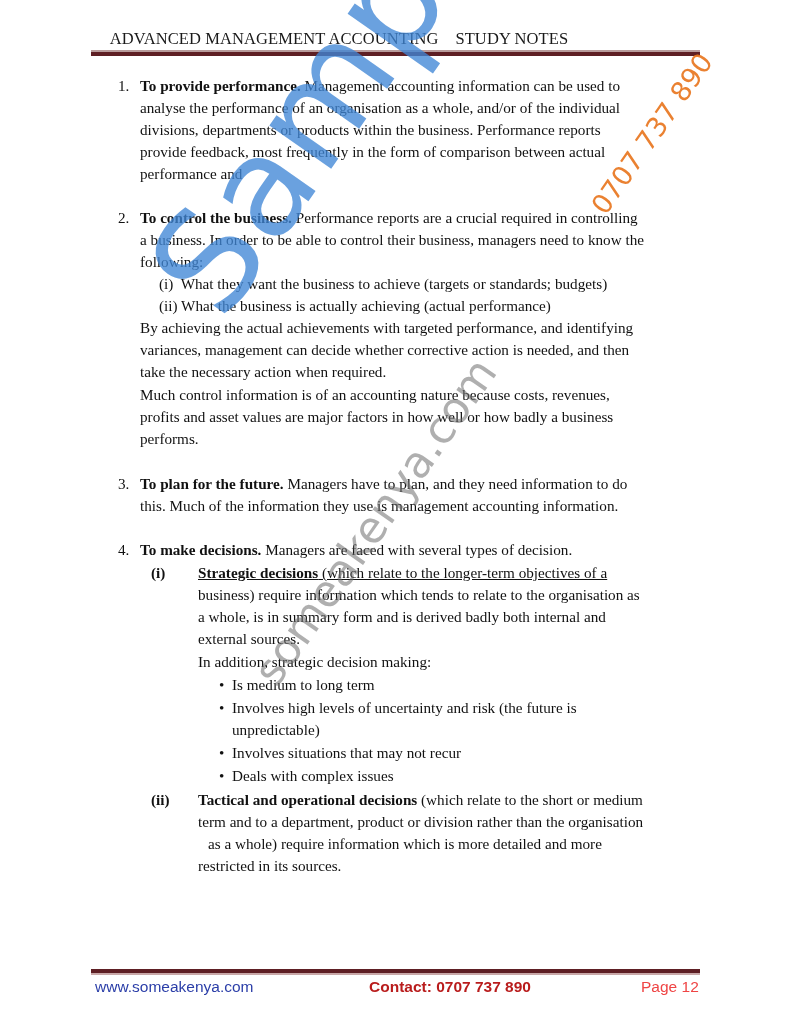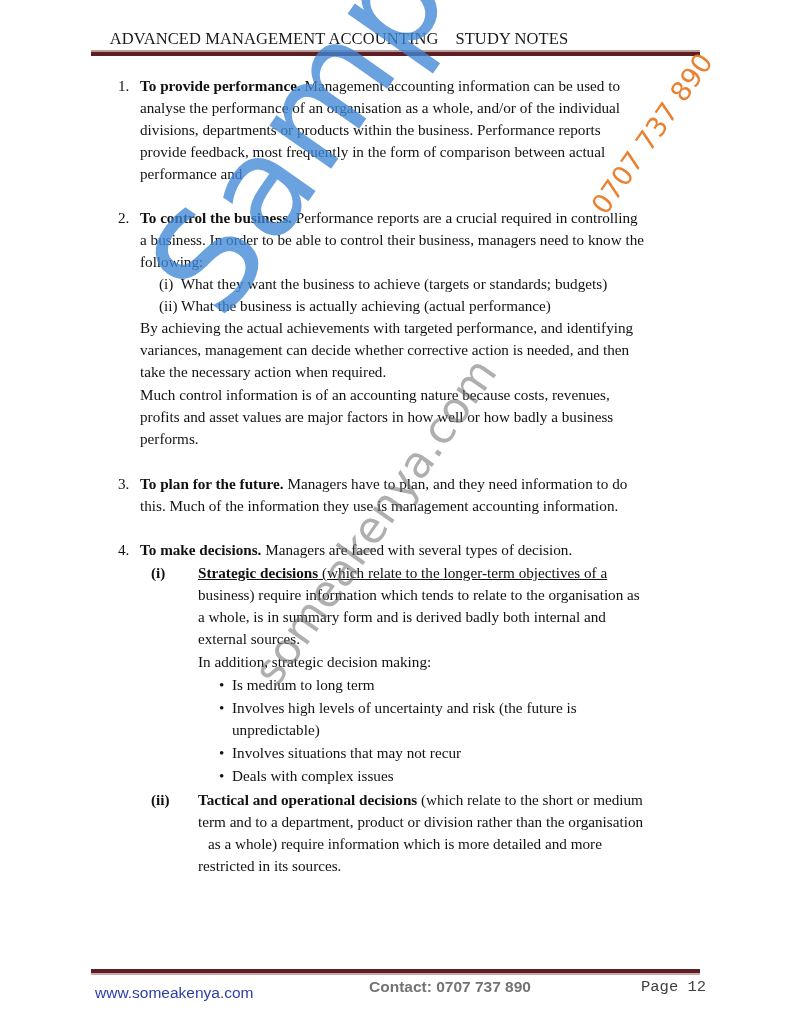--- a/index.html
+++ b/index.html
@@ -21,22 +21,22 @@
     .content {
       position: absolute; left: 0; top: 0; width: 791px;
       font-size: 15.2px; line-height: 22.3px;
     }
     .line { position: absolute; white-space: nowrap; }
     .num { position: absolute; }
     b { font-weight: bold; }
 
     .footer { position: absolute; top: 978px; font-size: 15px; font-family: "DejaVu Sans", sans-serif; }
     .footer-url { left: 95px; color: #2b3ea8; font-family: "Liberation Sans", sans-serif; font-size: 15.5px; }
-    .footer-contact { left: 369px; font-weight: bold; color: #737373; font-family: "Liberation Sans", sans-serif; font-size: 15.5px; }
-    .footer-page { left: 641px; color: #404040; font-family: Liberation Mono, monospace; font-size: 15.5px; }
+    .footer-contact { left: 369px; font-weight: bold; color: #b91c1c; font-family: "Liberation Sans", sans-serif; font-size: 15.5px; }
+    .footer-page { left: 641px; color: #ef4444; font-family: Liberation Sans, sans-serif; font-size: 15.5px; }
 
     .wm { position: absolute; pointer-events: none; white-space: nowrap; }
     .wm-sample {
       left: 118px; top: 250px; font-family: "DejaVu Sans", sans-serif;
       font-size: 138px; color: rgba(64, 134, 214, 0.78); font-weight: normal;
       transform: rotate(-55deg); transform-origin: left top;
       letter-spacing: 2px;
     }
     .wm-site {
       left: 243px; top: 665px; font-family: "DejaVu Sans", sans-serif;
@@ -122,15 +122,15 @@
     </div>
   </div>
 </div>
 
 <div class="wm wm-sample">Sample</div>
 <div class="wm wm-site">someakenya.com</div>
 <div class="wm wm-phone">0707 737 890</div>
 
 <div class="rule rule-bot-dark"></div>
 <div class="rule rule-bot-light"></div>
-<a class="footer footer-url" style="text-decoration:none;margin-top:6px;">www.someakenya.com</a>
+<a class="footer footer-url" style="text-decoration:none;">www.someakenya.com</a>
 <div class="footer footer-contact">Contact: 0707 737 890</div>
 <div class="footer footer-page">Page 12</div>
 
 </body></html>

